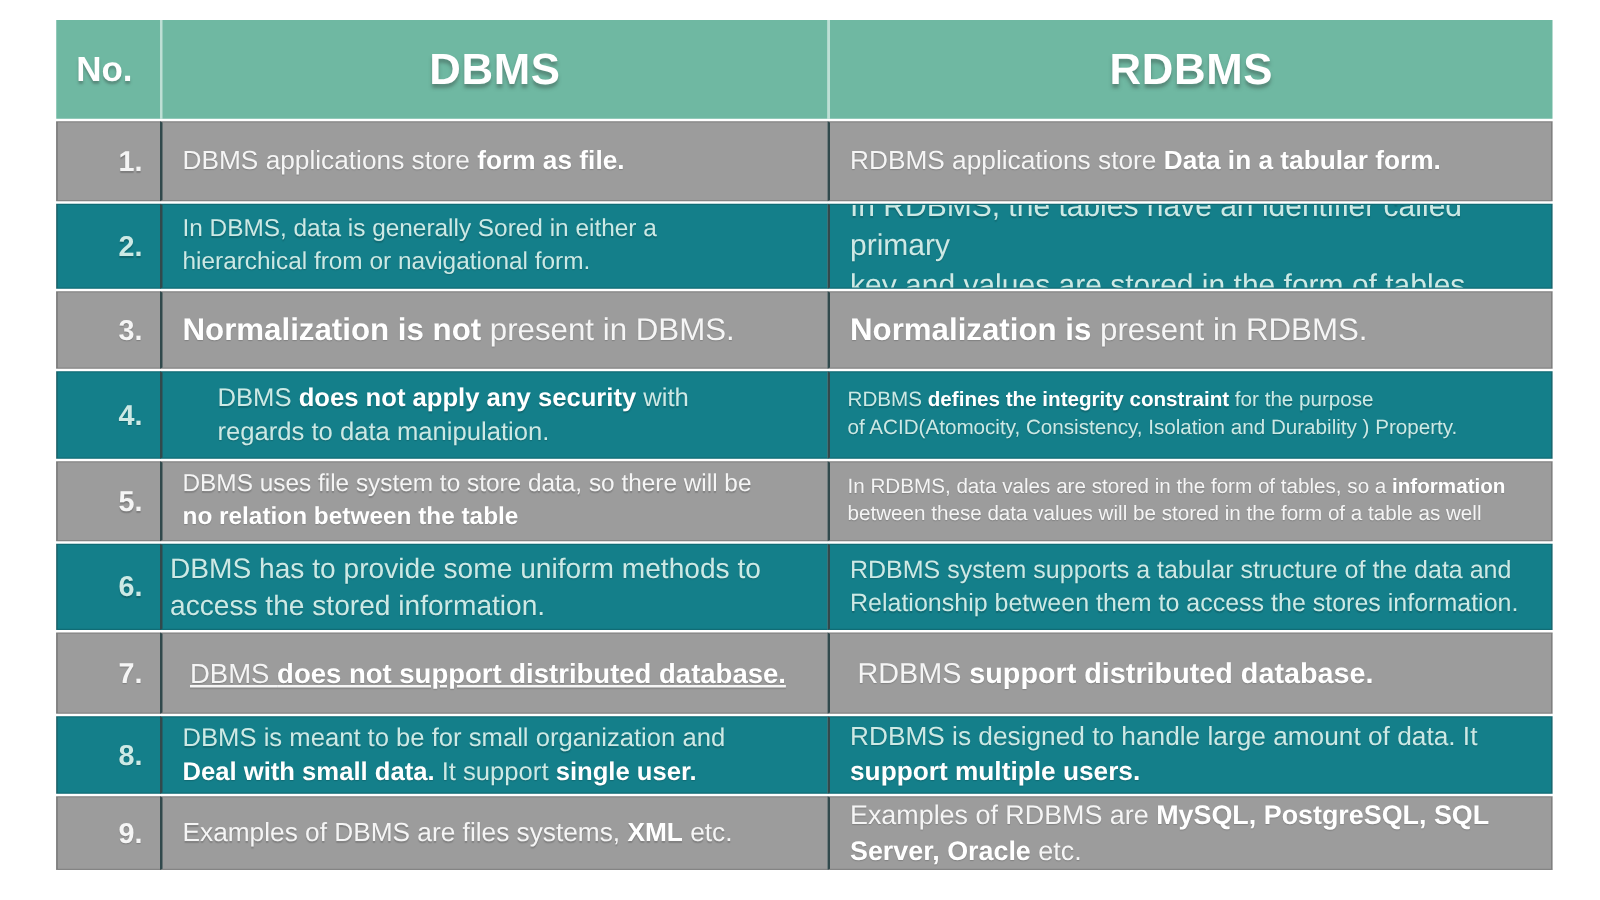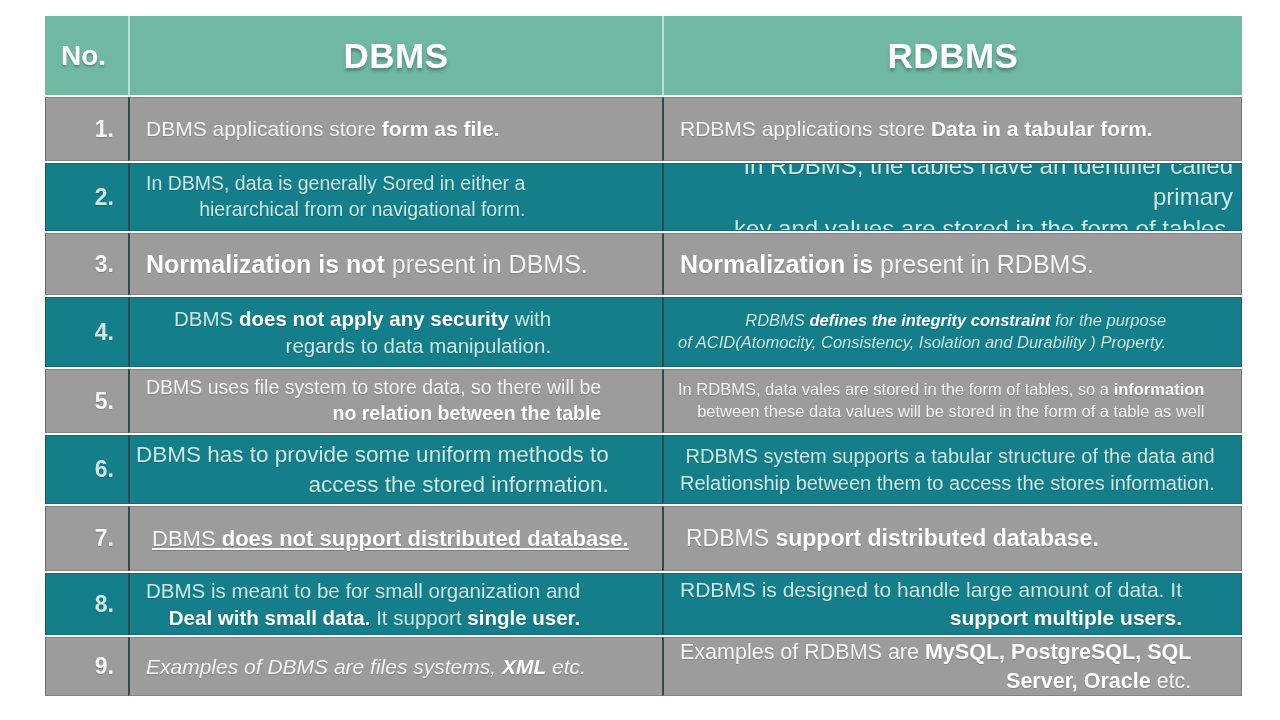--- a/index.html
+++ b/index.html
@@ -5,21 +5,21 @@
   html,body{margin:0;padding:0;}
   body{
     width:1280px;height:720px;
     background:#ffffff;
     font-family:"Liberation Sans","DejaVu Sans",sans-serif;
     overflow:hidden;
   }
   .stage{position:relative;width:1280px;height:720px;background:var(--page-bg,#fff);}
   .table{
     position:absolute;left:45px;top:16px;width:1197px;
-    display:flex;flex-direction:column;text-align:right;
+    display:flex;flex-direction:column;
   }
   .row{display:flex;flex-direction:row;width:100%;margin-bottom:2px;}
   .cell{box-sizing:border-box;display:flex;align-items:center;overflow:hidden;}
   .cell.num{width:83px;justify-content:flex-end;padding-right:14px;font-weight:bold;}
   .cell.dbms{width:534px;}
   .cell.rdbms{width:580px;}
 
   
   .row.header{height:79px;}
   .row.header .cell{background:var(--header-bg);color:var(--header-text);font-weight:bold;}
@@ -59,30 +59,30 @@
 
   
   .body-row .content{font-size:20.5px;}
   .body-row:nth-of-type(2) .dbms .content{font-size:21px;}
   .body-row:nth-of-type(2) .rdbms .content{font-size:21px;}
   .body-row:nth-of-type(3) .dbms .content{font-size:19.5px;}
   .body-row:nth-of-type(3) .rdbms .content{font-size:24px;}
   .body-row:nth-of-type(4) .dbms .content{font-size:25px;}
   .body-row:nth-of-type(4) .rdbms .content{font-size:25px;}
   .body-row:nth-of-type(5) .dbms .content{font-size:20.5px;padding-left:44px;}
-  .body-row:nth-of-type(5) .rdbms .content{font-size:16.5px;padding-left:14px;padding-right:4px;font-style:italic;}
+  .body-row:nth-of-type(5) .rdbms .content{font-size:16.5px;padding-left:14px;padding-right:4px;}
   .body-row:nth-of-type(6) .dbms .content{font-size:19.5px;}
   .body-row:nth-of-type(6) .rdbms .content{font-size:16.5px;padding-left:14px;padding-right:4px;}
   .body-row:nth-of-type(7) .dbms .content{font-size:22.5px;padding-left:6px;}
   .body-row:nth-of-type(7) .rdbms .content{font-size:20px;}
   .body-row:nth-of-type(8) .dbms .content{font-size:22px;padding-left:22px;text-decoration:underline;}
   .body-row:nth-of-type(8) .rdbms .content{font-size:23px;padding-left:22px;}
   .body-row:nth-of-type(9) .dbms .content{font-size:20.5px;}
   .body-row:nth-of-type(9) .rdbms .content{font-size:21px;}
-  .body-row:nth-of-type(10) .dbms .content{font-size:21px;font-style:italic;}
+  .body-row:nth-of-type(10) .dbms .content{font-size:21px;}
   .body-row:nth-of-type(10) .rdbms .content{font-size:21.5px;}
 </style>
 </head>
 <body>
 
 <div class="stage">
   <div class="table" id="table">
     <div class="row header">
       <div class="cell num">No.</div>
       <div class="cell dbms">DBMS</div>

